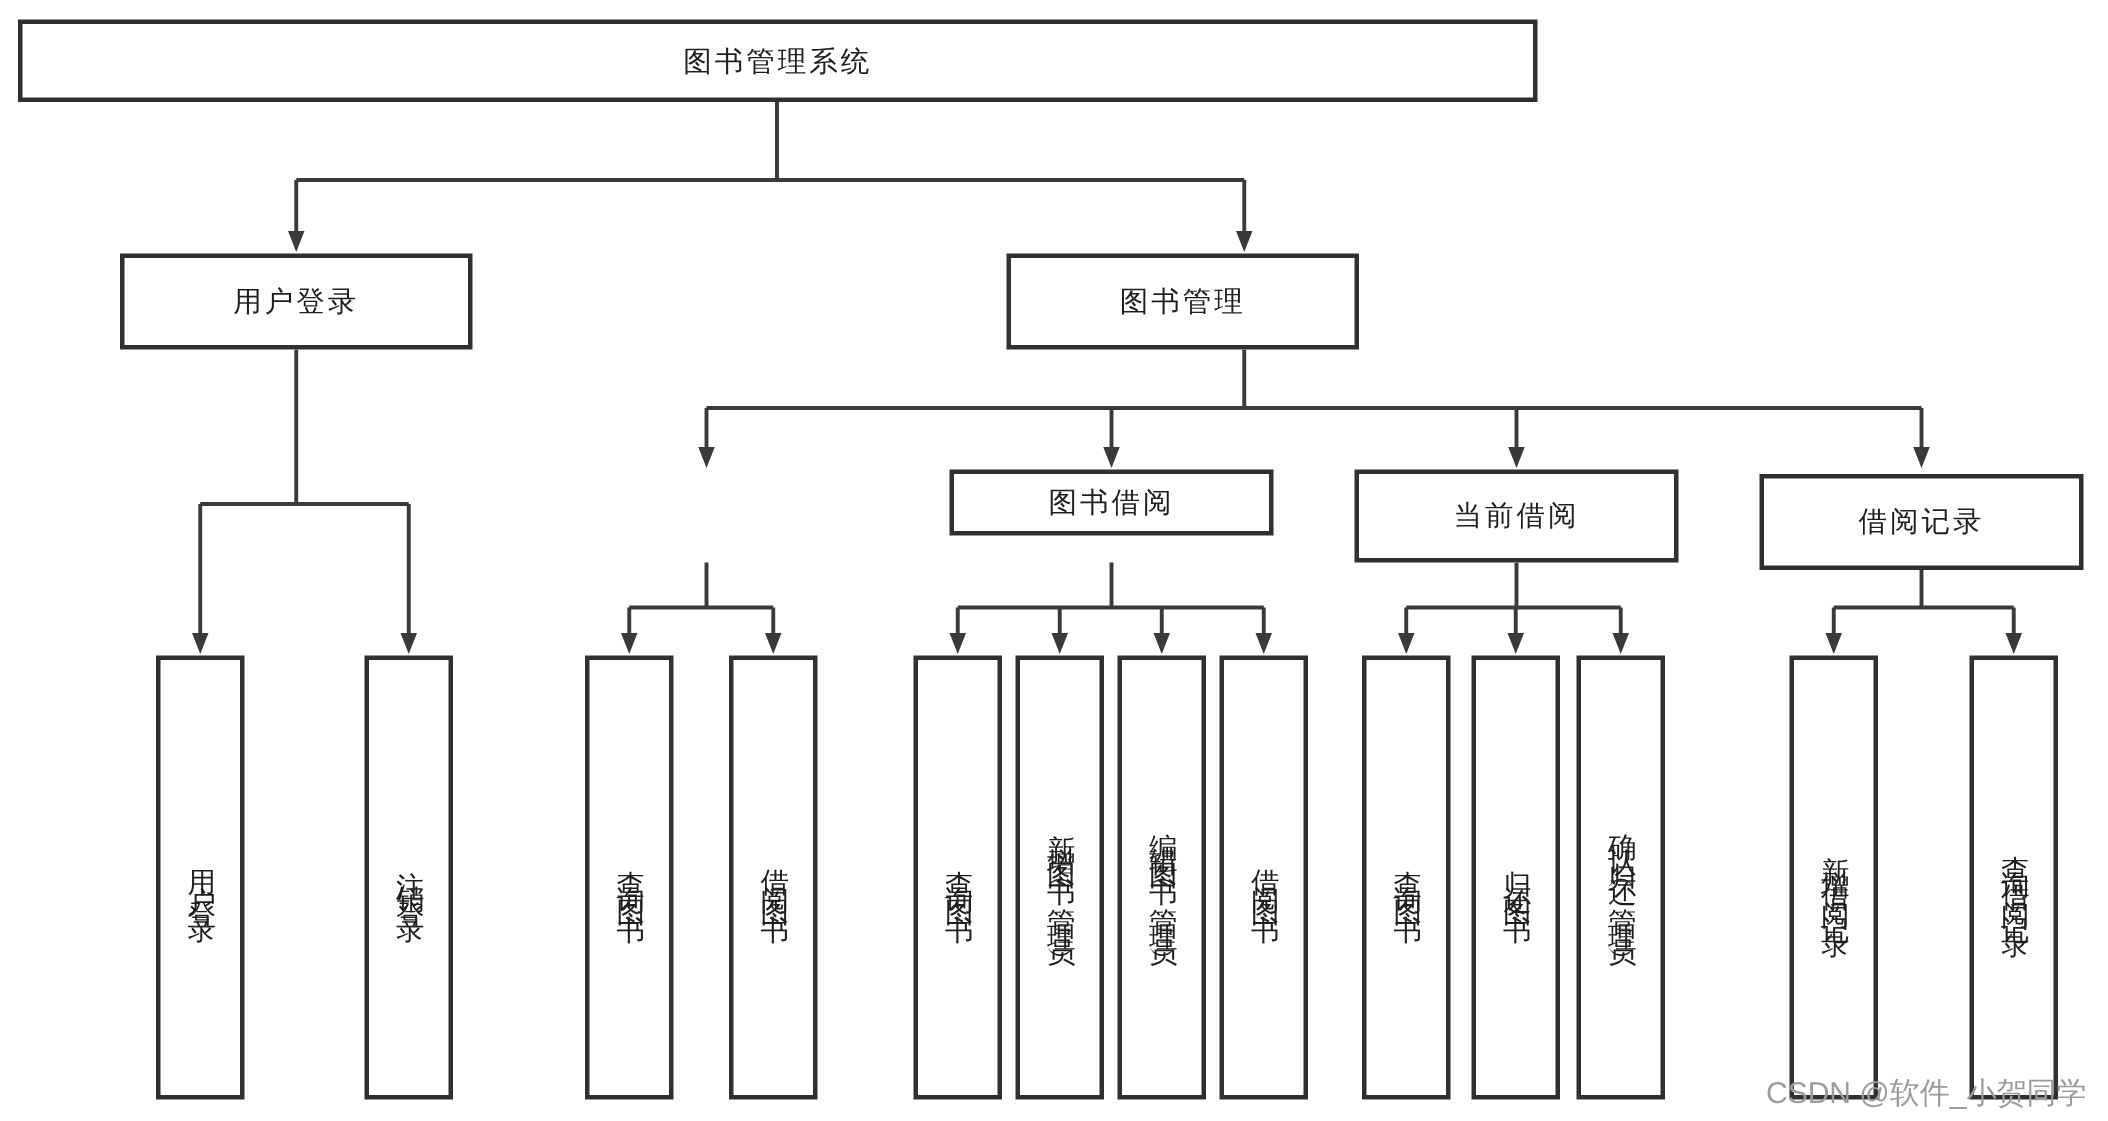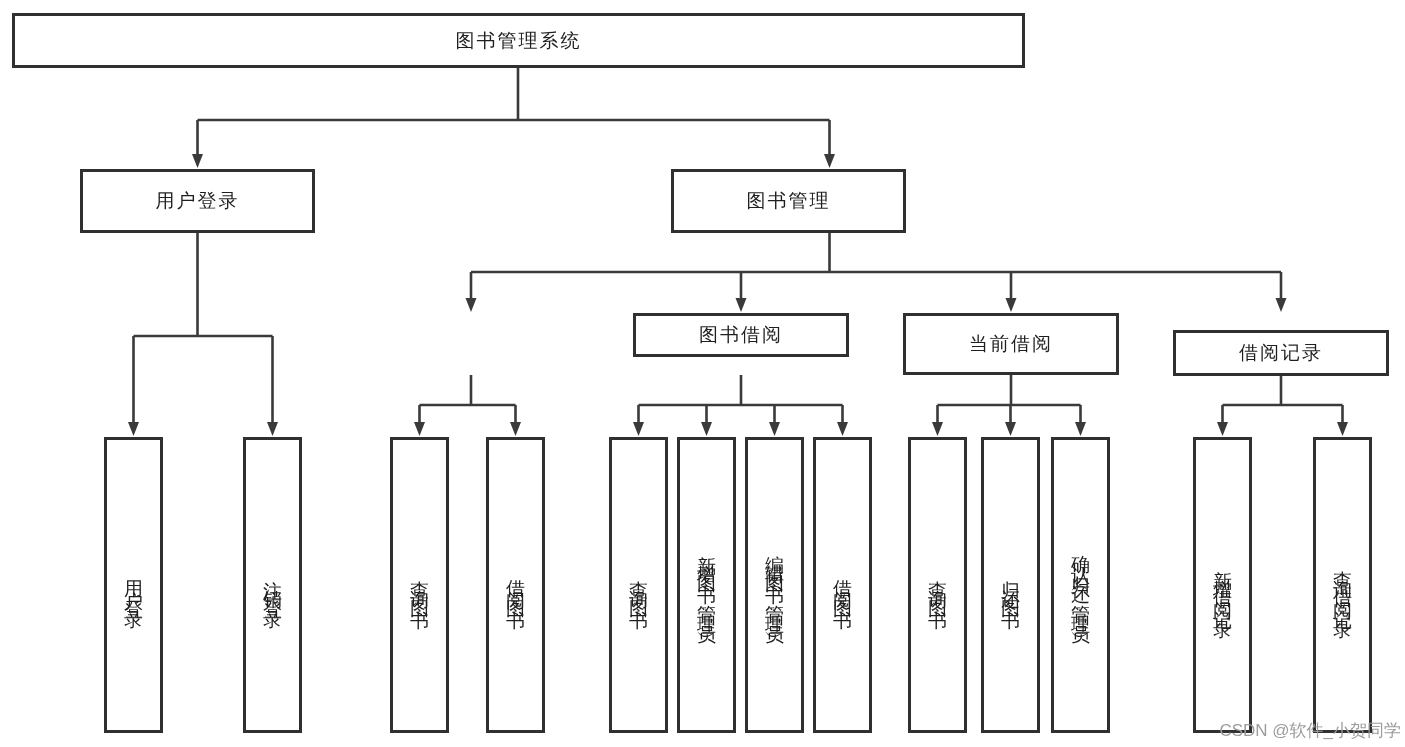--- a/index.html
+++ b/index.html
@@ -20,22 +20,22 @@
     position:absolute;box-sizing:border-box;background:#fff;
     border:3px solid var(--border);
     display:flex;align-items:center;justify-content:center;
     font-size:19px;letter-spacing:2px;white-space:nowrap;
   }
   .node.v span{
     writing-mode:vertical-rl;text-orientation:mixed;
     letter-spacing:10px;white-space:nowrap;
   }
   .watermark{
-    position:absolute;right:4px;bottom:5px;
-    font-size:17px;letter-spacing:0;
+    position:absolute;right:14px;bottom:5px;
+    font-size:20px;letter-spacing:0;
     color:var(--watermark);
   }
 </style>
 </head>
 <body>
 
 <div id="canvas">
 
   <svg id="connector-svg" viewBox="0 0 1405 747" xmlns="http://www.w3.org/2000/svg">
     <path d="M518 68 V120 M197.5 120 H829.5 M197.5 120 V156 M829.5 120 V156"></path>
@@ -78,21 +78,21 @@
   <div class="node" style="left:671px;top:169px;width:235px;height:64px">
     <span>图书管理</span>
   </div>
 
   <div class="node" style="left:633px;top:313px;width:216px;height:44px">
     <span>图书借阅</span>
   </div>
   <div class="node" style="left:903px;top:313px;width:216px;height:62px">
     <span>当前借阅</span>
   </div>
-  <div class="node" style="left:1173px;top:330px;width:216px;height:46px">
+  <div class="node" style="left:1173px;top:316px;width:216px;height:64px">
     <span>借阅记录</span>
   </div>
 
   <div class="node v" style="left:104px;top:437px;width:59px;height:296px">
     <span>用户登录</span>
   </div>
   <div class="node v" style="left:243px;top:437px;width:59px;height:296px">
     <span>注销登录</span>
   </div>
 

